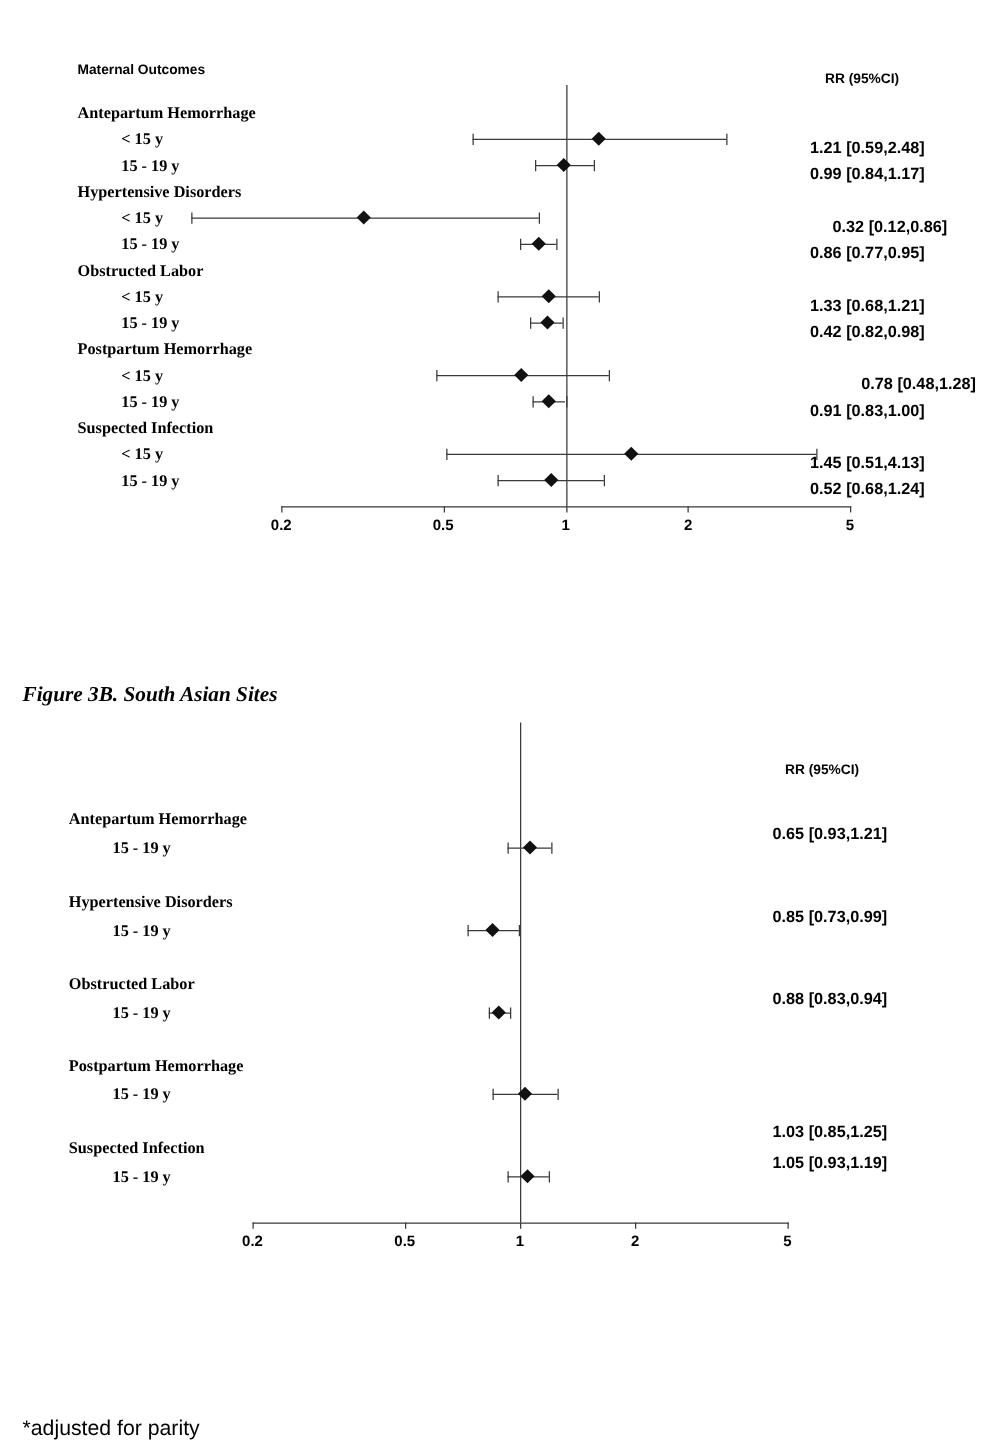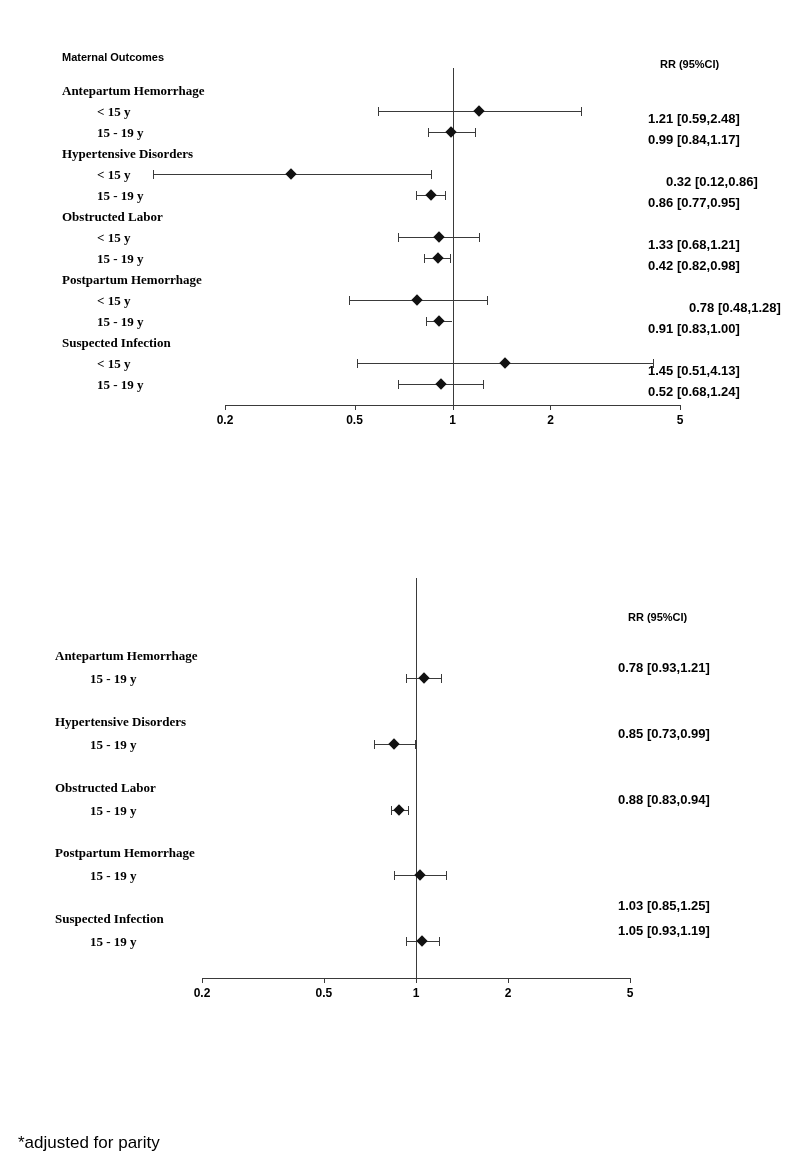--- a/index.html
+++ b/index.html
@@ -127,41 +127,42 @@
       <div class="flabel" style="left: 97px; top: 384px;">15 - 19 y</div>
       <div class="hline" style="left: 397.985px; top: 384px; width: 84.9216px;"></div>
       <div class="vline" style="left: 397.985px; top: 379.5px; height: 9px;"></div>
       <div class="vline" style="left: 482.907px; top: 379.5px; height: 9px;"></div>
       <div class="diamond" style="left: 440.714px; top: 384px;"></div>
       <div class="rr-value" style="left: 648px; top: 391px;">0.52 [0.68,1.24]</div>
     </div>
 </div>
 
 <div class="panel" id="panelB">
+  <h2 class="fig-title" style="top:546px">Figure 3B. South Asian Sites</h2>
   <div class="col-header" style="left:628px; top:617px">RR (95%CI)</div>
   <div id="plotB">
       <div class="vline" style="left: 416px; top: 578px; height: 400px;"></div>
       <div class="hline" style="left: 202px; top: 978px; width: 429px;"></div>
       <div class="vline" style="left: 202px; top: 978px; height: 5px;"></div>
       <div class="tick-label" style="left: 202px; top: 987px;">0.2</div>
       <div class="vline" style="left: 323.835px; top: 978px; height: 5px;"></div>
       <div class="tick-label" style="left: 323.835px; top: 987px;">0.5</div>
       <div class="vline" style="left: 416px; top: 978px; height: 5px;"></div>
       <div class="tick-label" style="left: 416px; top: 987px;">1</div>
       <div class="vline" style="left: 508.165px; top: 978px; height: 5px;"></div>
       <div class="tick-label" style="left: 508.165px; top: 987px;">2</div>
       <div class="vline" style="left: 630px; top: 978px; height: 5px;"></div>
       <div class="tick-label" style="left: 630px; top: 987px;">5</div>
       <div class="flabel" style="left: 55px; top: 655px;">Antepartum Hemorrhage</div>
       <div class="flabel" style="left: 90px; top: 678px;">15 - 19 y</div>
       <div class="hline" style="left: 406.351px; top: 678px; width: 34.9954px;"></div>
       <div class="vline" style="left: 406.351px; top: 673.5px; height: 9px;"></div>
       <div class="vline" style="left: 441.346px; top: 673.5px; height: 9px;"></div>
       <div class="diamond" style="left: 423.748px; top: 678px;"></div>
-      <div class="rr-value" style="left: 618px; top: 667px;">0.78 [0.93,1.21]</div>
+      <div class="rr-value" style="left: 618px; top: 667px;">0.65 [0.93,1.21]</div>
       <div class="flabel" style="left: 55px; top: 721px;">Hypertensive Disorders</div>
       <div class="flabel" style="left: 90px; top: 744px;">15 - 19 y</div>
       <div class="hline" style="left: 374.154px; top: 744px; width: 40.5094px;"></div>
       <div class="vline" style="left: 374.154px; top: 739.5px; height: 9px;"></div>
       <div class="vline" style="left: 414.664px; top: 739.5px; height: 9px;"></div>
       <div class="diamond" style="left: 394.391px; top: 744px;"></div>
       <div class="rr-value" style="left: 618px; top: 733px;">0.85 [0.73,0.99]</div>
       <div class="flabel" style="left: 55px; top: 787px;">Obstructed Labor</div>
       <div class="flabel" style="left: 90px; top: 810px;">15 - 19 y</div>
       <div class="hline" style="left: 391.225px; top: 810px; width: 16.5481px;"></div>

